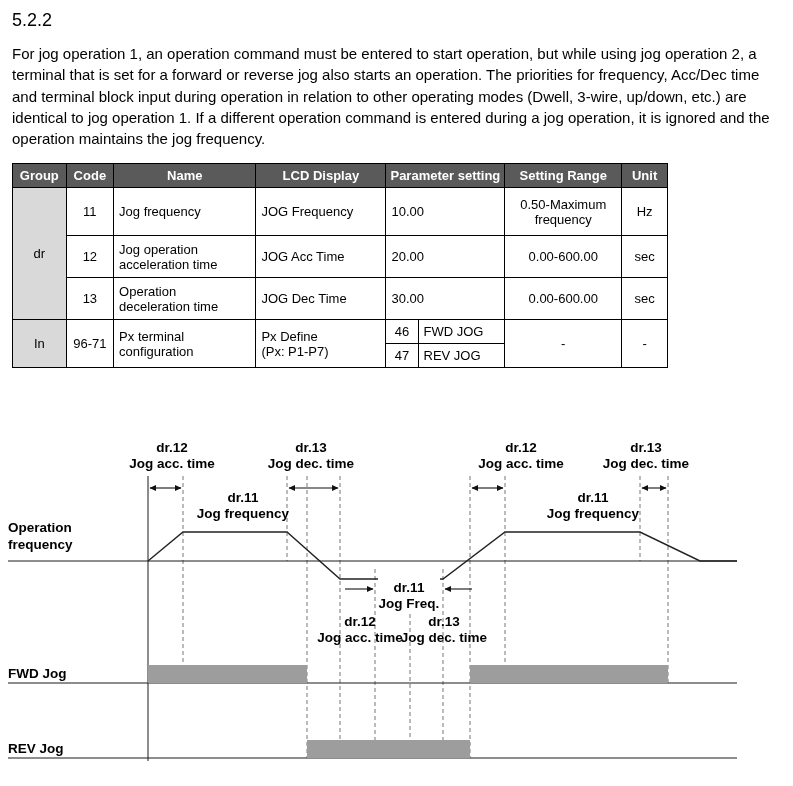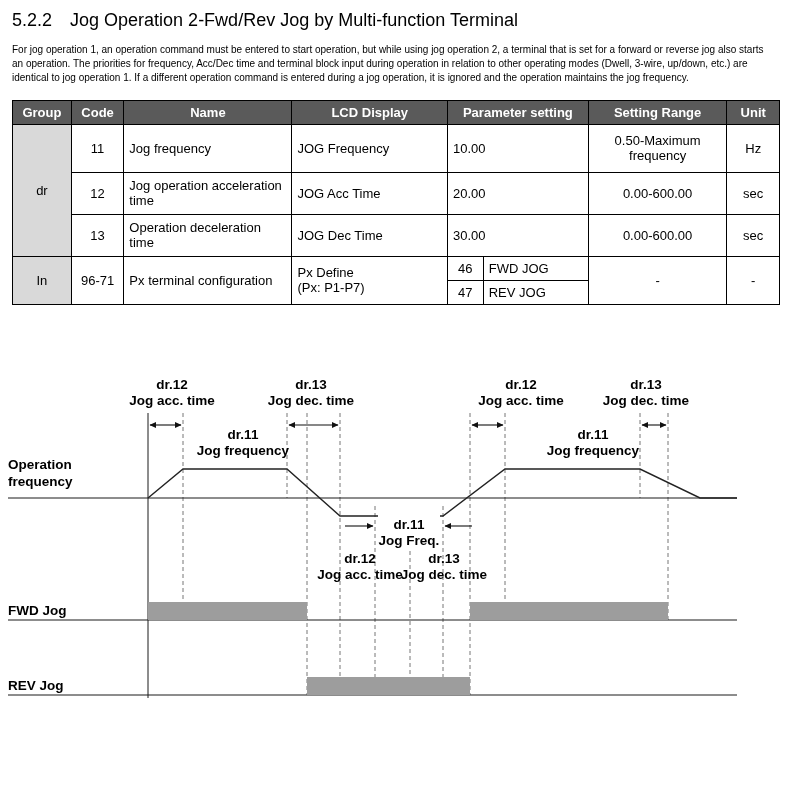--- a/index.html
+++ b/index.html
@@ -21,28 +21,28 @@
   h1.section-heading{
     margin:10px 12px 12px 12px;
     font-size:18px;
     font-weight:normal;
     display:flex;
     gap:18px;
     align-items:baseline;
   }
   p.intro{
     margin:0 14px 14px 12px;
-    font-size:10px;
+    font-size:15px;
     line-height:1.42;
     max-width:760px;
   }
   table.param-table{
     border-collapse:collapse;
     margin:4px 12px 0 12px;
-    width:768px;
+    width:656px;
     font-size:13px;
   }
   table.param-table th, table.param-table td{
     border:1px solid #000;
     padding:4px 5px;
     vertical-align:middle;
   }
   table.param-table thead th{
     background:var(--header-bg);
     color:var(--header-text);
@@ -77,21 +77,20 @@
   .wave{stroke:#222;stroke-width:1.4;fill:none;}
   .measure{stroke:#111;stroke-width:1.1;}
 </style>
 </head>
 <body>
 
 <div class="page">
 
   <h1 class="section-heading">
     <span>5.2.2</span>
-    <span>Jog Operation 2-Fwd/Rev Jog by Multi-function Terminal</span>
   </h1>
 
   <p class="intro">For jog operation 1, an operation command must be entered to start operation, but while using jog operation 2, a terminal that is set for a forward or reverse jog also starts an operation. The priorities for frequency, Acc/Dec time and terminal block input during operation in relation to other operating modes (Dwell, 3-wire, up/down, etc.) are identical to jog operation 1. If a different operation command is entered during a jog operation, it is ignored and the operation maintains the jog frequency.</p>
 
   <table class="param-table">
     <colgroup>
       <col style="width:56px">
         <col style="width:50px">
         <col style="width:160px">
         <col style="width:148px">

